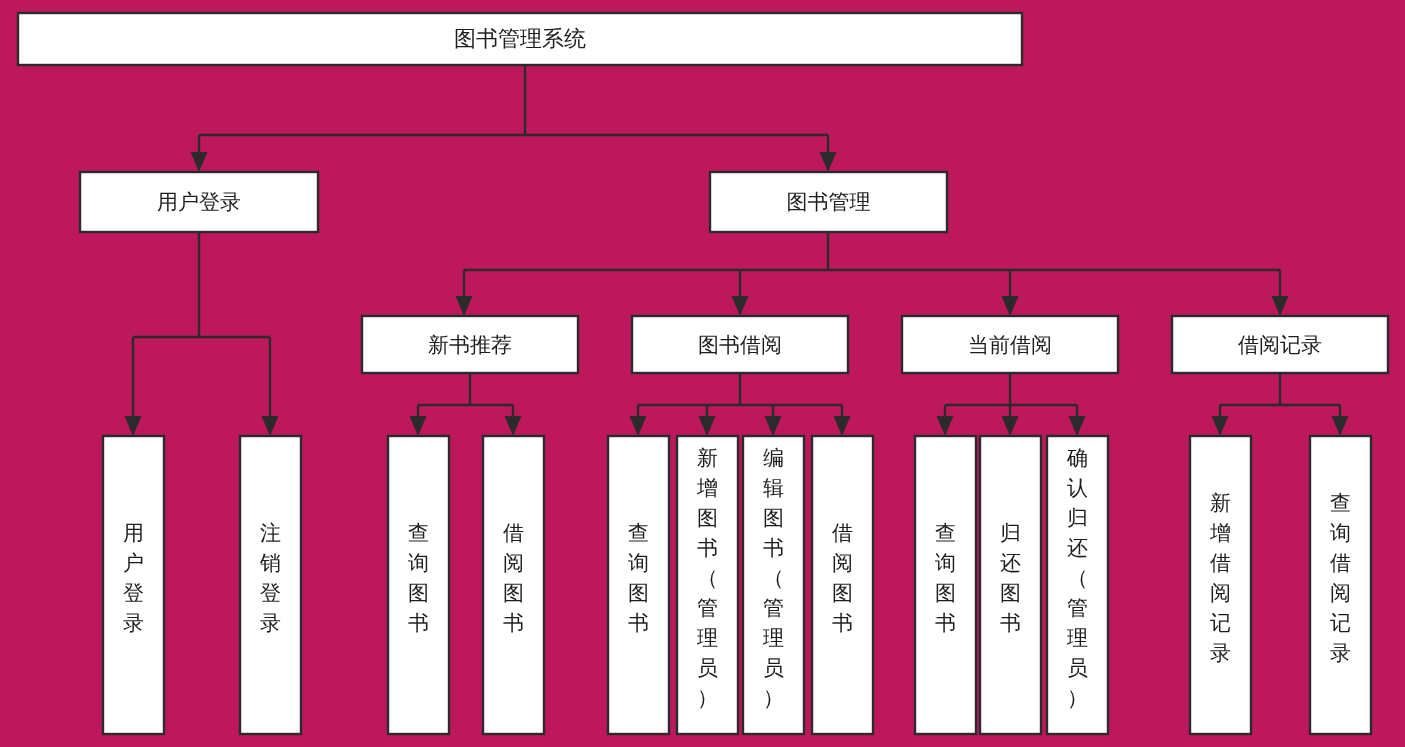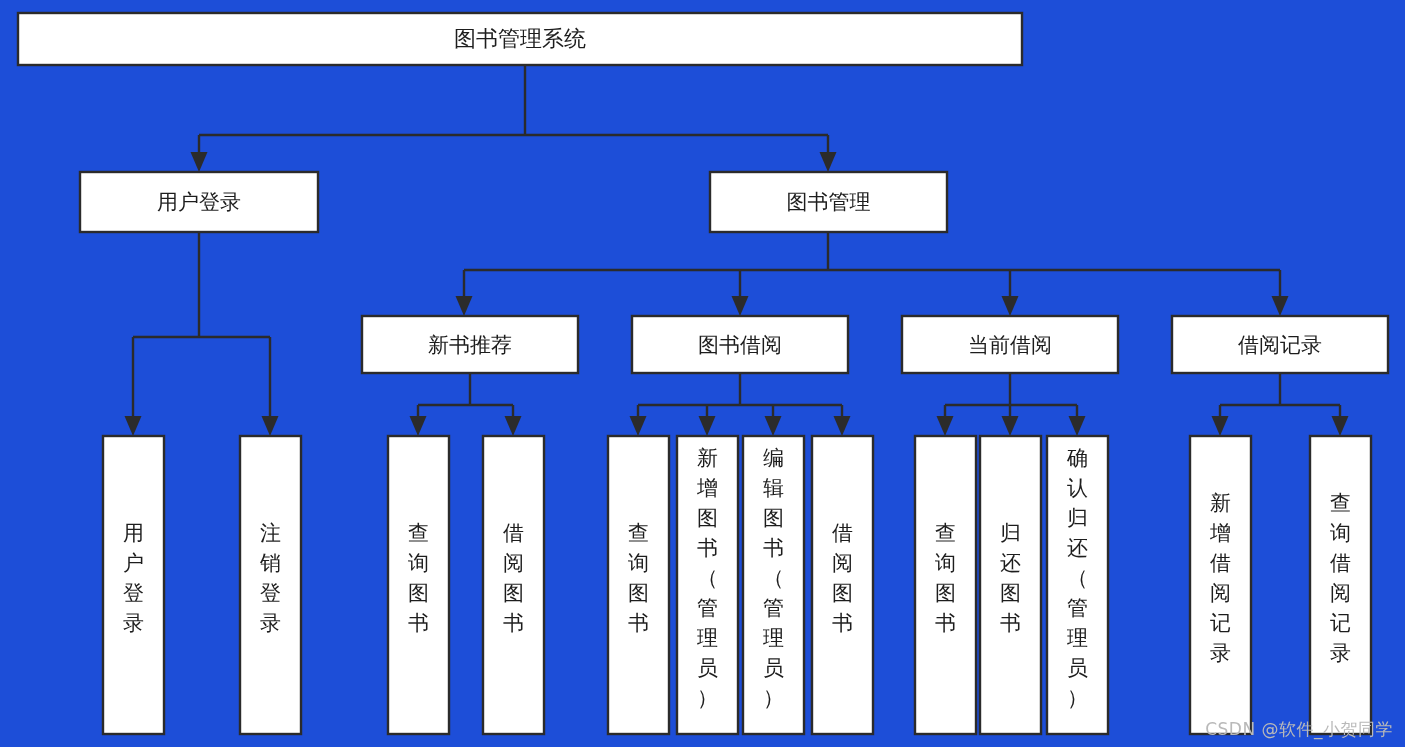--- a/index.html
+++ b/index.html
@@ -8,21 +8,21 @@
     padding: 0;
     background: #ffffff;
   }
   body {
     font-family: "DejaVu Sans", "Liberation Sans", sans-serif;
   }
   #diagram-root {
     position: relative;
     width: 1405px;
     height: 747px;
-    background: #1d4ed8;
+    background: #be185d;
     overflow: hidden;
   }
   svg.diagram-canvas {
     position: absolute;
     left: 0;
     top: 0;
     width: 1405px;
     height: 747px;
     display: block;
   }
@@ -263,14 +263,13 @@
         <g>
           <rect x="1190" y="436" width="61" height="298" class="node-box"></rect>
           <text x="1220.5" y="0" class="node-label-vertical"><tspan x="1220.5" y="510">新</tspan><tspan x="1220.5" y="540">增</tspan><tspan x="1220.5" y="570">借</tspan><tspan x="1220.5" y="600">阅</tspan><tspan x="1220.5" y="630">记</tspan><tspan x="1220.5" y="660">录</tspan></text>
         </g>
         <g>
           <rect x="1310" y="436" width="61" height="298" class="node-box"></rect>
           <text x="1340.5" y="0" class="node-label-vertical"><tspan x="1340.5" y="510">查</tspan><tspan x="1340.5" y="540">询</tspan><tspan x="1340.5" y="570">借</tspan><tspan x="1340.5" y="600">阅</tspan><tspan x="1340.5" y="630">记</tspan><tspan x="1340.5" y="660">录</tspan></text>
         </g>
       </g>
   </svg>
-  <div class="watermark">CSDN @软件_小贺同学</div>
 </div>
 
 </body></html>

